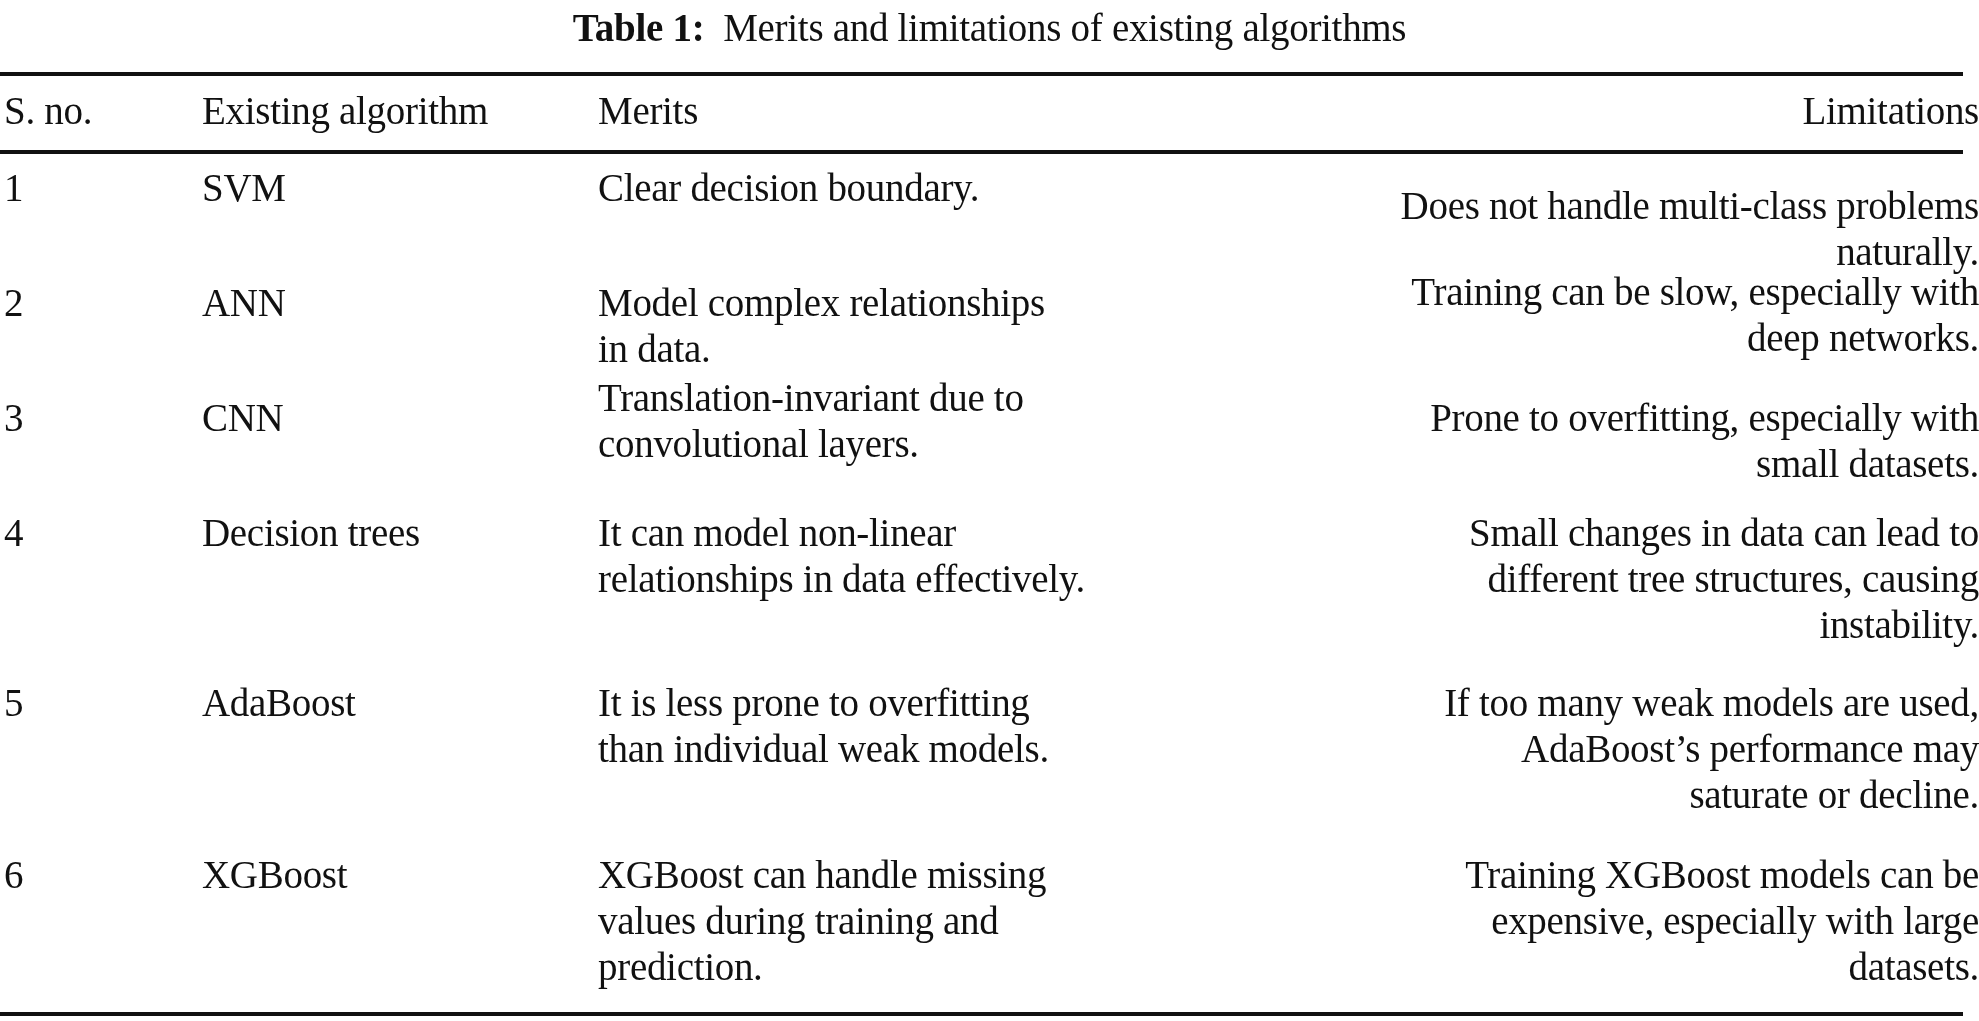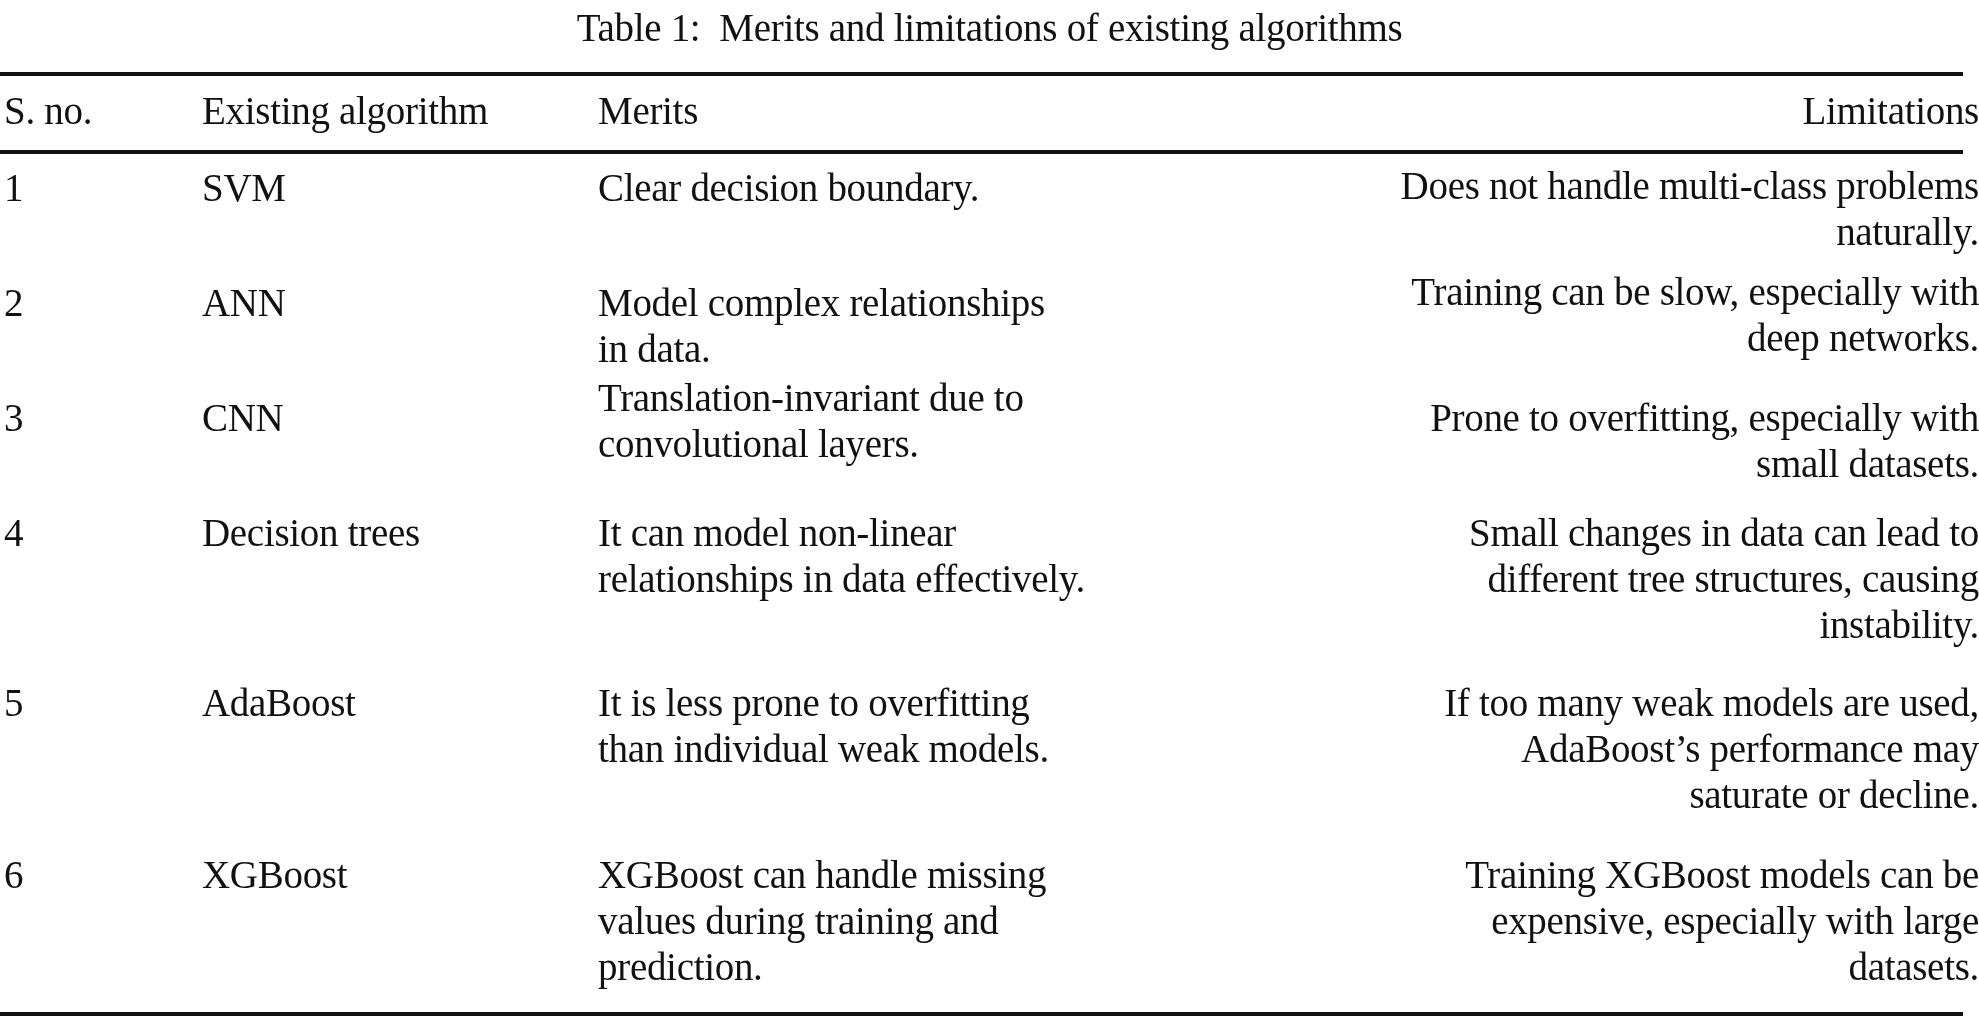--- a/index.html
+++ b/index.html
@@ -18,21 +18,21 @@
     .caption {
       position: absolute;
       top: 4px;
       left: 0;
       width: 1979px;
       text-align: center;
       font-size: 39px;
       line-height: 48px;
       letter-spacing: -0.3px;
     }
-    .caption .label { font-weight: normal; }
+    .caption .label { font-weight: bold; }
     .rule {
       position: absolute;
       left: 0;
       width: 1963px;
       height: 4px;
       background: #111111;
     }
     .rule.top { top: 72px; }
     .rule.mid { top: 150px; }
     .rule.bottom { top: 1012px; }
@@ -65,21 +65,21 @@
   <div class="cell col-mer">Merits</div>
   <div class="cell col-lim">Limitations</div>
 </div>
 
 <div class="rule mid"></div>
 
 <div>
   <div class="cell col-sno" style="top:165px">1</div>
   <div class="cell col-alg" style="top:165px">SVM</div>
   <div class="cell col-mer" style="top:165px">Clear decision boundary.</div>
-  <div class="cell col-lim" style="top:163px">Does not handle multi-class problems
+  <div class="cell col-lim" style="top:183px">Does not handle multi-class problems
 naturally.</div>
 </div>
 
 <div>
   <div class="cell col-sno" style="top:280px">2</div>
   <div class="cell col-alg" style="top:280px">ANN</div>
   <div class="cell col-mer" style="top:280px">Model complex relationships
 in data.</div>
   <div class="cell col-lim" style="top:269px">Training can be slow, especially with
 deep networks.</div>

